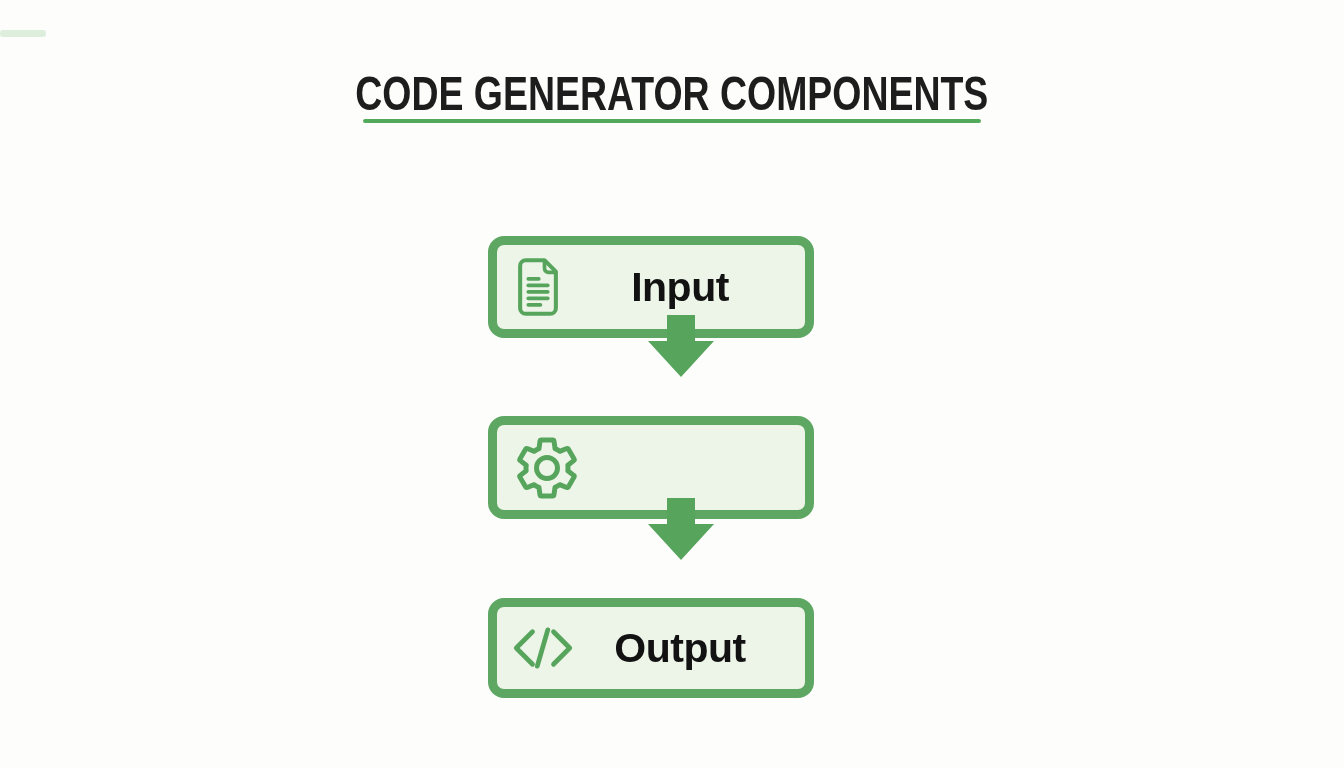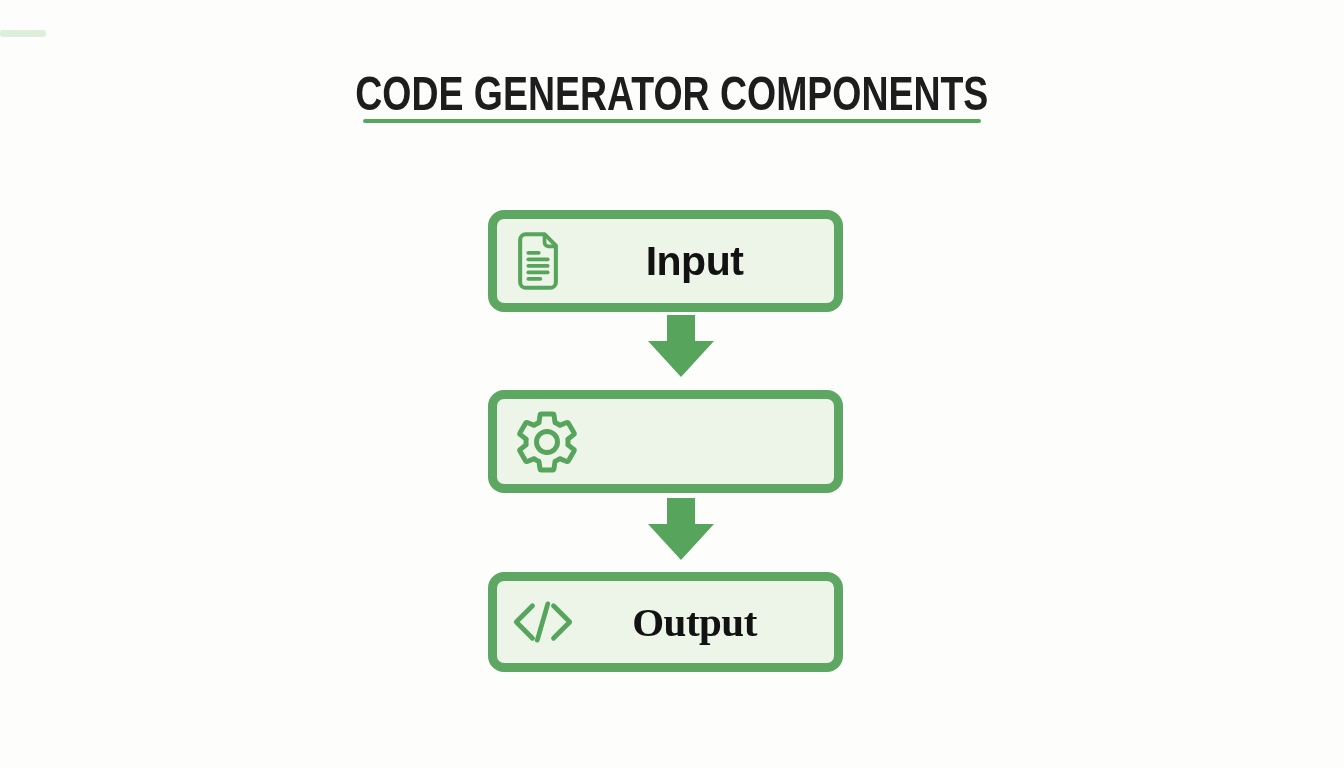--- a/index.html
+++ b/index.html
@@ -55,28 +55,29 @@
     left: 50%;
     transform: translateX(-50%);
     width: 618px;
     height: 4px;
     background: var(--underline-green);
     border-radius: 2px;
   }
   .flow-box {
     position: absolute;
     left: 488px;
-    width: 355px;
+    width: 326px;
     border: 9px solid var(--box-border-green);
     border-radius: 16px;
     background: var(--box-background);
+    margin-top: 26px;
   }
   .box-input  { top: 210px; height: 102px; }
   .box-engine { top: 390px; height: 103px; }
-  .box-output { top: 572px; height: 100px; font-family: Liberation Serif, serif; }
+  .box-output { top: 572px; height: 100px; }
   .icon-wrap {
     position: absolute;
     left: 15px;
     top: 50%;
     transform: translateY(-50%);
   }
   .icon-wrap svg { display: block; }
   .box-label {
     position: absolute;
     inset: 0;

